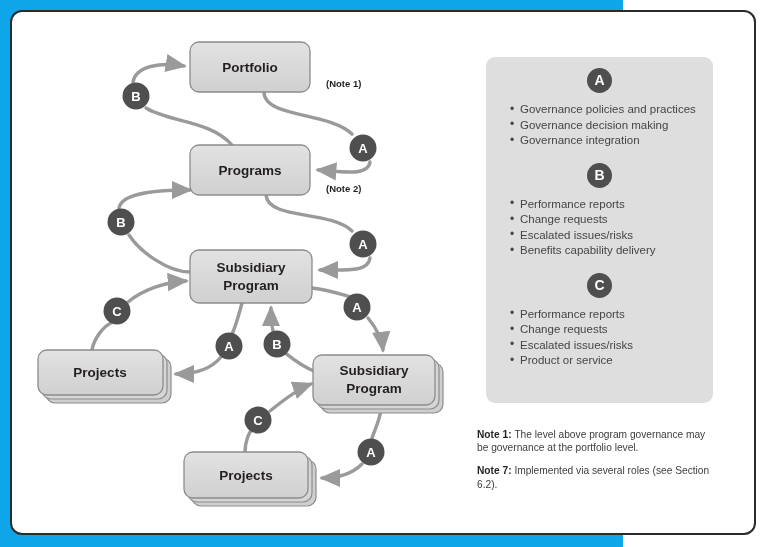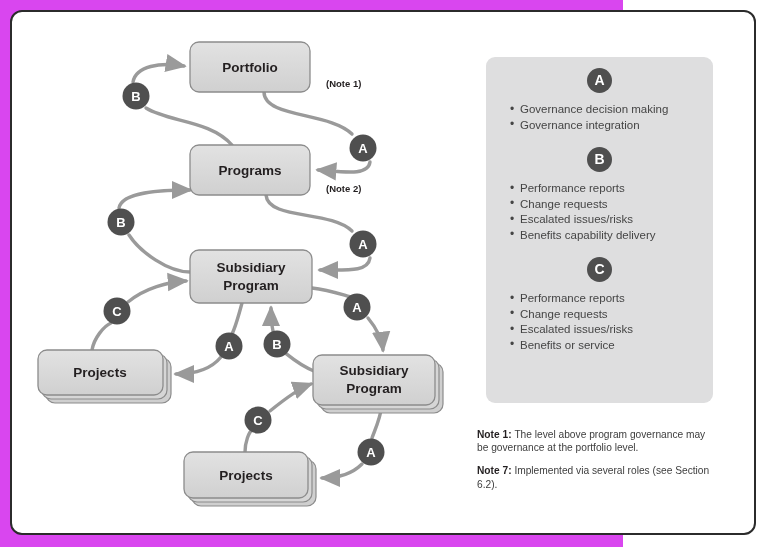--- a/index.html
+++ b/index.html
@@ -10,21 +10,21 @@
   body {
     width: 768px;
     height: 547px;
     font-family: "Liberation Sans", sans-serif;
     overflow: hidden;
   }
   #root {
     position: relative;
     width: 623px;
     height: 547px;
-    background: #d946ef;
+    background: #0ea5e9;
   }
   .outer-frame {
     position: absolute;
     left: 10px;
     top: 10px;
     width: 746px;
     height: 525px;
     border: 2px solid #2b2b2b;
     border-radius: 12px;
     box-sizing: border-box;
@@ -259,20 +259,21 @@
 
     <text class="note-tag" x="326" y="87">(Note 1)</text>
     <text class="note-tag" x="326" y="192">(Note 2)</text>
   </svg>
 
   <div class="legend-panel">
 
     <div class="legend-group g-a">
       <div class="legend-badge">A</div>
       <ul class="legend-list">
+        <li>Governance policies and practices</li>
         <li>Governance decision making</li>
         <li>Governance integration</li>
       </ul>
     </div>
 
     <div class="legend-group g-b">
       <div class="legend-badge">B</div>
       <ul class="legend-list">
         <li>Performance reports</li>
         <li>Change requests</li>
@@ -280,21 +281,21 @@
         <li>Benefits capability delivery</li>
       </ul>
     </div>
 
     <div class="legend-group g-c">
       <div class="legend-badge">C</div>
       <ul class="legend-list">
         <li>Performance reports</li>
         <li>Change requests</li>
         <li>Escalated issues/risks</li>
-        <li>Benefits or service</li>
+        <li>Product or service</li>
       </ul>
     </div>
   </div>
 
   <div class="notes">
     <div class="note-block">
       <p><span class="lead">Note 1</span><span class="lead">: </span><span>The level above program governance may be governance at the portfolio level.</span></p>
     </div>
     <div class="note-block">
       <p><span class="lead">Note 7</span><span class="lead">: </span><span>Implemented via several roles (see Section 6.2).</span></p>

